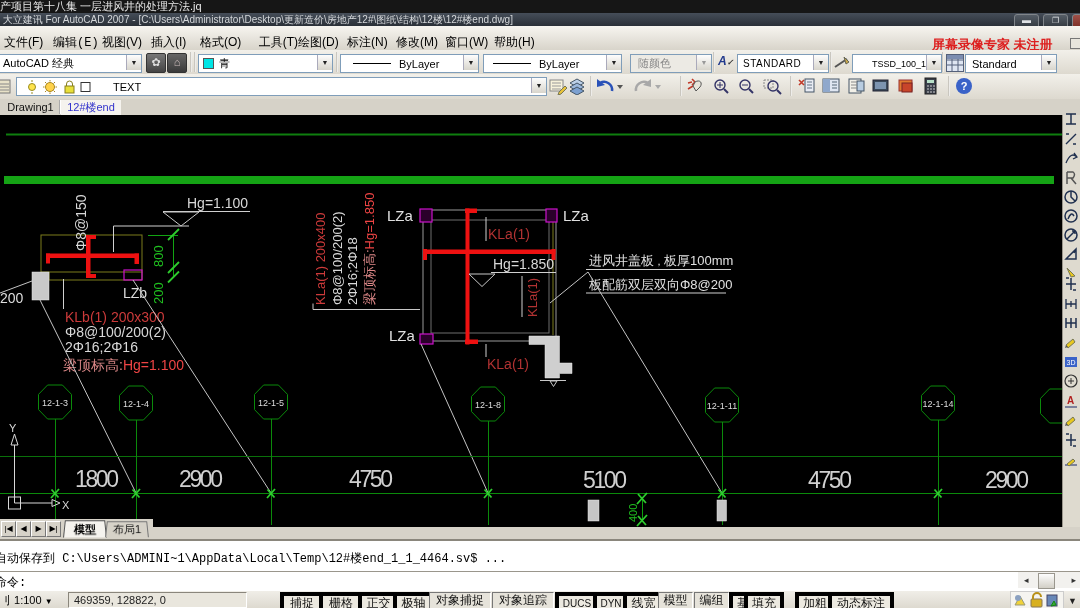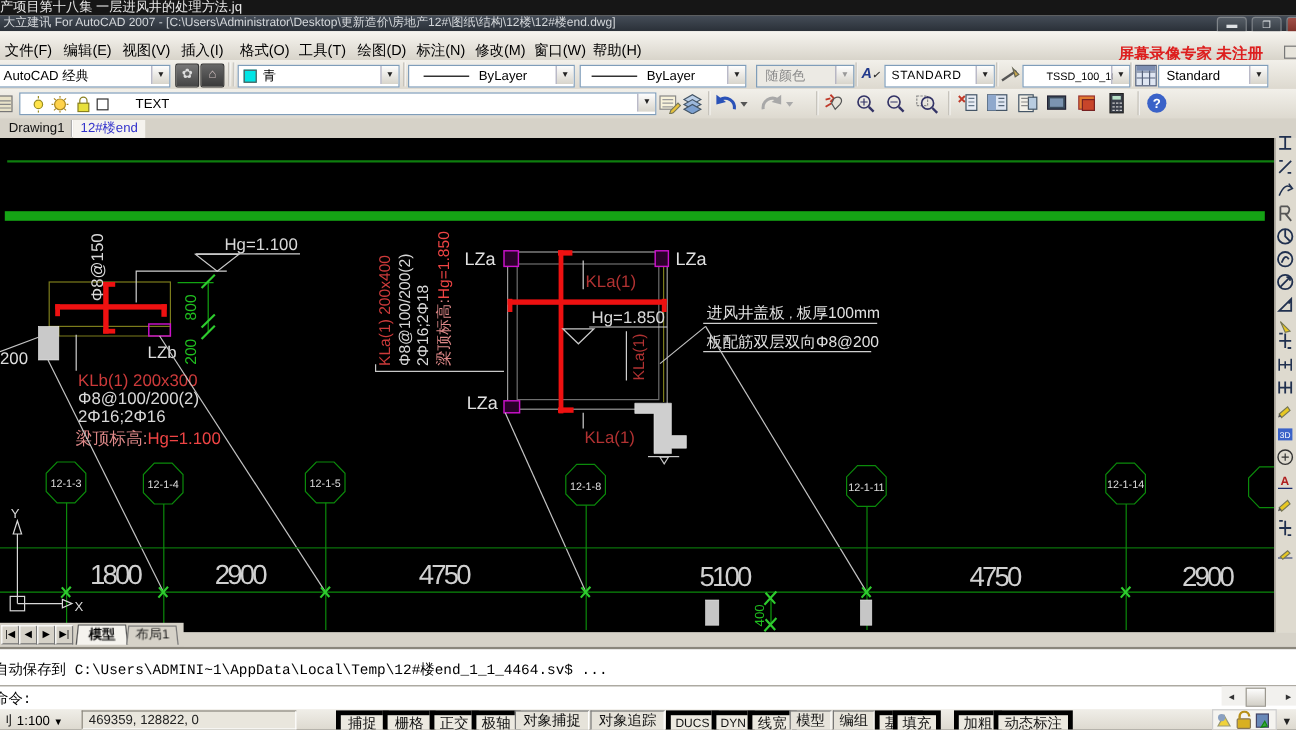--- a/index.html
+++ b/index.html
@@ -28,25 +28,25 @@
 <div class="abs" style="left:1014px;top:14px;width:23px;height:13px;background:linear-gradient(#555d66,#31373e);border:1px solid #818archive;border:1px solid #80858a;border-radius:3px;color:#dfe2e5;font-size:9px;line-height:10px;text-align:center;">▬</div>
 
 <div class="abs" style="left:1043px;top:14px;width:23px;height:13px;background:linear-gradient(#555d66,#31373e);border:1px solid #80858a;border-radius:3px;color:#dfe2e5;font-size:8px;line-height:12px;text-align:center;">❐</div>
 
 <div class="abs" style="left:1072px;top:14px;width:10px;height:13px;background:linear-gradient(#a05048,#7a2d25);border:1px solid #80858a;border-radius:3px 0 0 3px;"></div>
 
 <div class="abs" style="left:0;top:26px;width:1080px;height:24px;background:linear-gradient(#f7f5f0,#d8d4ca);border-bottom:1px solid #b8b4aa;"></div>
 <div class="abs" style="left:4px;top:34px;height:16px;display:flex;font-size:12px;color:#000;">
 
   <div style="width:49px;">文件(F)</div>
-    <div style="width:49px;">编辑(E)</div>
+    <div style="width:49px;font-family:Liberation Mono, monospace;">编辑(E)</div>
     <div style="width:49px;">视图(V)</div>
     <div style="width:49px;">插入(I)</div>
     <div style="width:49px;">格式(O)</div>
-    <div style="width:49px;">工具(T)</div>
+    <div style="width:49px;text-align:right;">工具(T)</div>
     <div style="width:49px;">绘图(D)</div>
     <div style="width:49px;">标注(N)</div>
     <div style="width:49px;">修改(M)</div>
     <div style="width:49px;">窗口(W)</div>
     <div style="width:49px;">帮助(H)</div>
 </div>
 
 <div class="abs" style="left:932px;top:36px;font-size:13px;font-weight:bold;color:#dd1f1f;">屏幕录像专家 未注册</div>
 
 <div class="abs" style="left:1070px;top:38px;width:9px;height:9px;border:1px solid #777;background:#e8e5dc;"></div>

